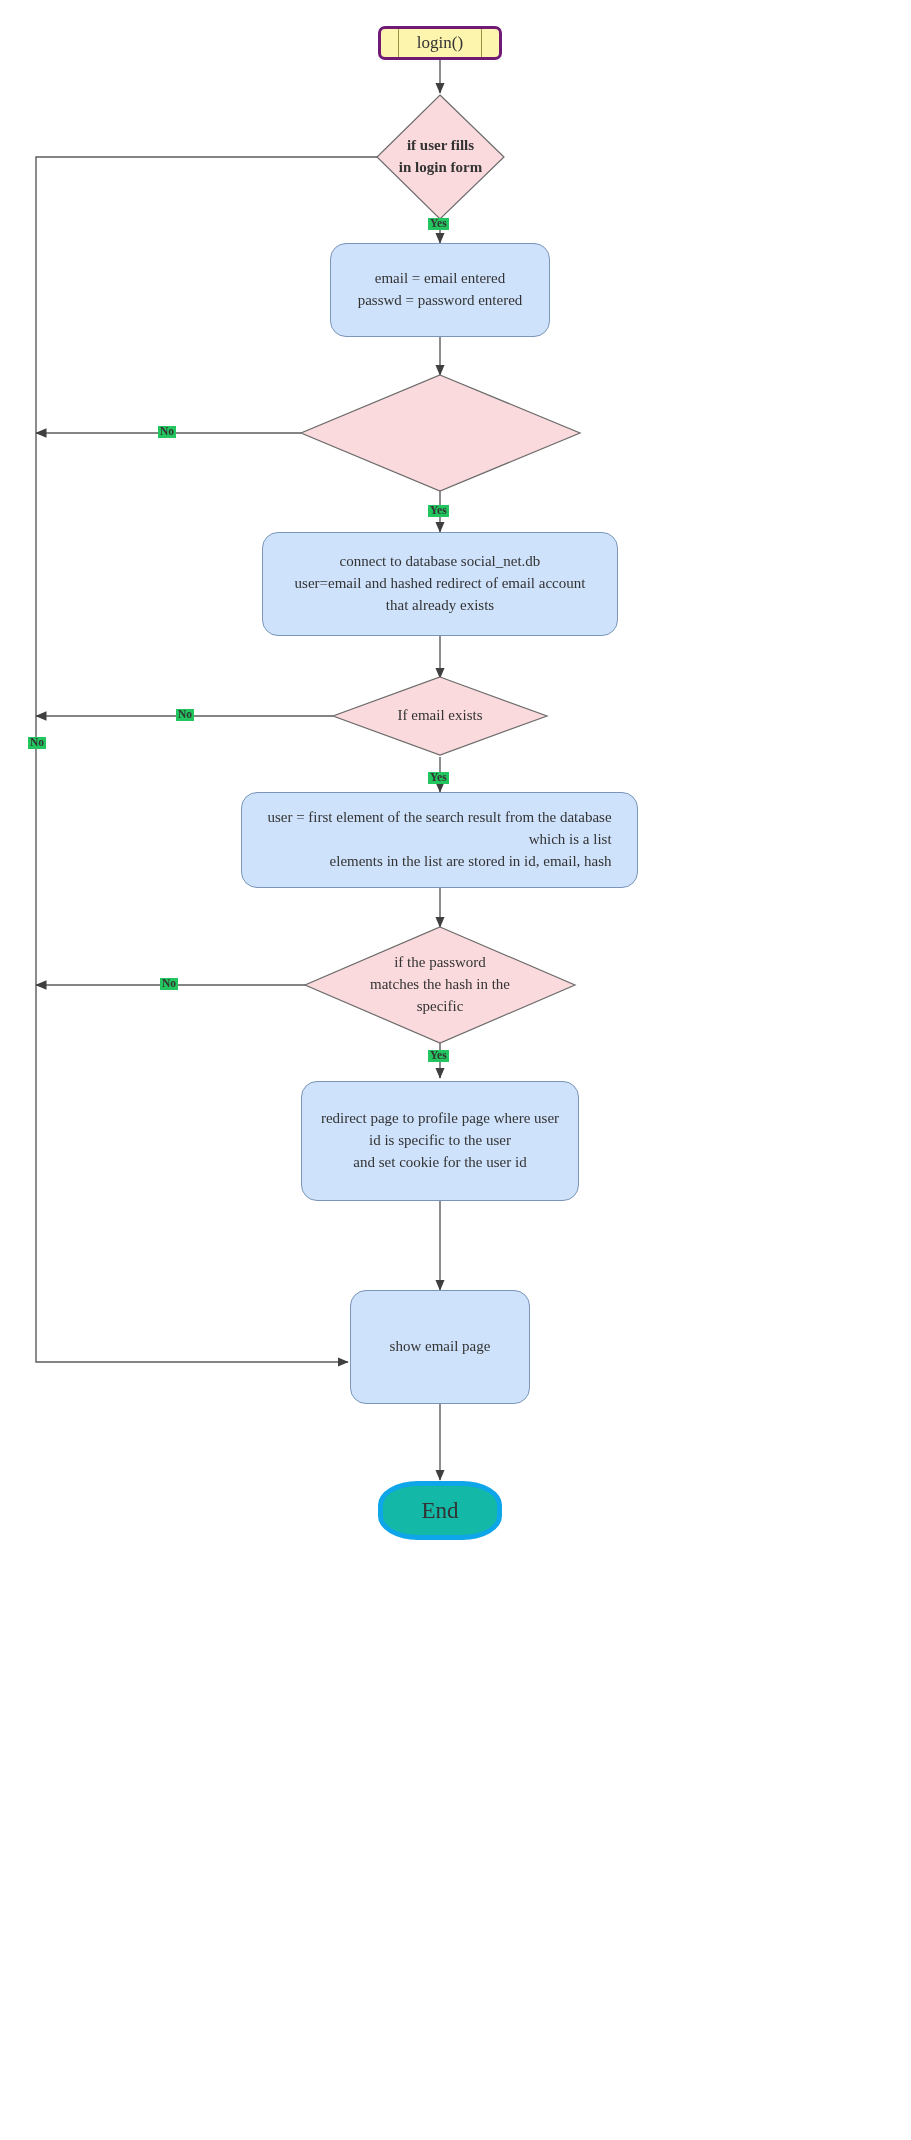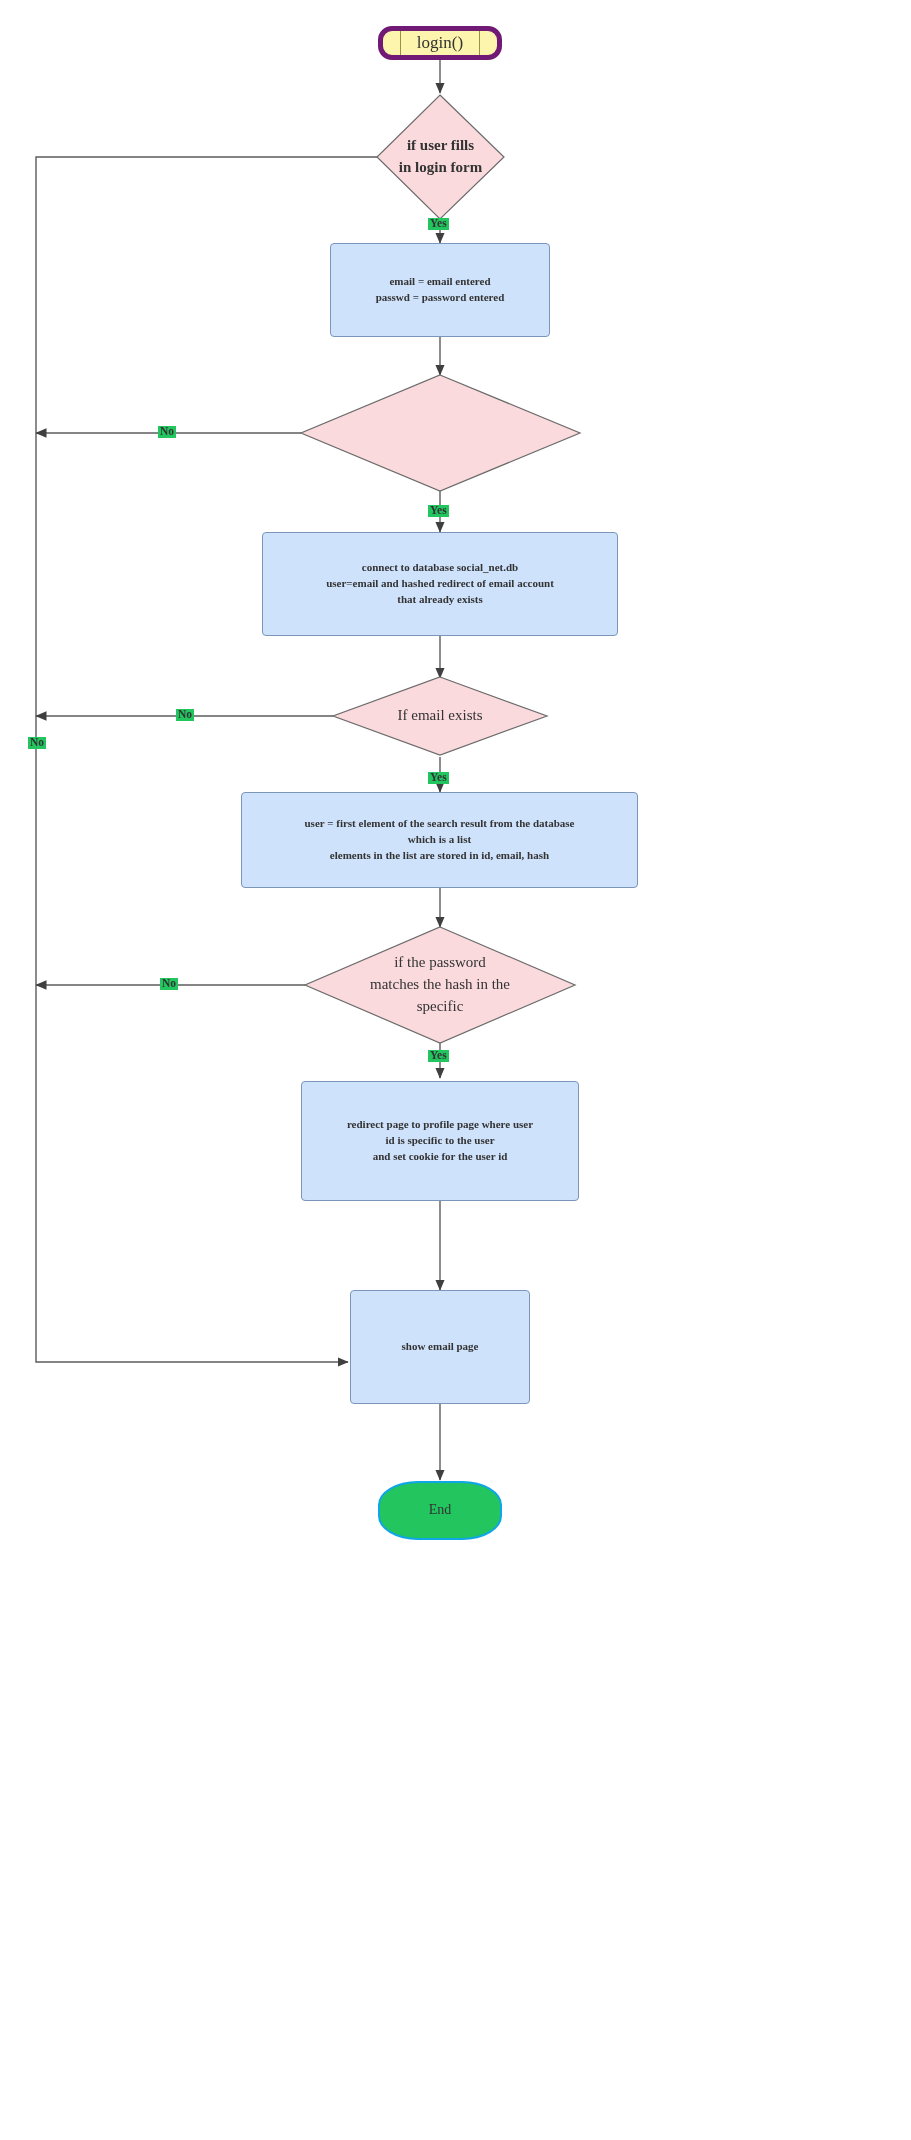--- a/index.html
+++ b/index.html
@@ -4,27 +4,27 @@
 <style>
   html,body{margin:0;padding:0;background:#ffffff;}
   body{font-family:"Liberation Serif","DejaVu Serif",serif;}
   #canvas{position:relative;width:911px;height:2140px;background:#ffffff;overflow:hidden;}
   svg.layer{position:absolute;left:0;top:0;width:911px;height:2140px;}
 
   .node{position:absolute;box-sizing:border-box;display:flex;align-items:center;
         justify-content:center;text-align:center;color:#333333;line-height:1.45;}
   .node .txt{white-space:pre-line;padding:0 6px;}
 
-  .terminal{background:#fdf5ad;border:5px solid #701a75;border-radius:14px;font-size:17px;}
+  .terminal{background:#fdf5ad;border:3px solid #701a75;border-radius:7px;font-size:17px;}
   .terminal .bar{position:absolute;top:0;bottom:0;width:0;border-left:1px solid #9a9143;}
   .terminal .bar.l{left:17px;}
   .terminal .bar.r{right:17px;}
-  .endnode{background:#22c55e;border:2px solid #0ea5e9;border-radius:40px/24px;font-size:14px;}
+  .endnode{background:#14b8a6;border:5px solid #0ea5e9;border-radius:40px/24px;font-size:23px;}
 
-  .process{background:#cfe2fb;border:1px solid #7b96b8;border-radius:4px;font-size:11px;font-weight:bold;}
+  .process{background:#cfe2fb;border:1px solid #7b96b8;border-radius:16px;font-size:15px;}
 
   .decision{font-size:15px;}
   .decision .txt{position:relative;z-index:2;}
 
   .edgelabel{position:absolute;font-size:11.5px;font-weight:bold;color:#333333;
              background:#22c55e;padding:0 2px;line-height:1;}
 </style>
 </head>
 <body>
 
@@ -86,21 +86,21 @@
   <div class="node process" style="left:262px;top:532px;width:356px;height:104px;">
     <span class="txt">connect to database social_net.db
 user=email and hashed redirect of email account
 that already exists</span>
   </div>
 
   <div class="node decision" style="left:333px;top:677px;width:214px;height:78px;">
     <span class="txt">If email exists</span>
   </div>
 
-  <div class="node process" style="left:241px;top:792px;width:397px;height:96px;">
+  <div class="node process" style="left:241px;top:792px;width:397px;height:96px;text-align:right;">
     <span class="txt">user = first element of the search result from the database
 which is a list
 elements in the list are stored in id, email, hash</span>
   </div>
 
   <div class="node decision" style="left:305px;top:927px;width:270px;height:116px;">
     <span class="txt">if the password
 matches the hash in the
 specific</span>
   </div>

